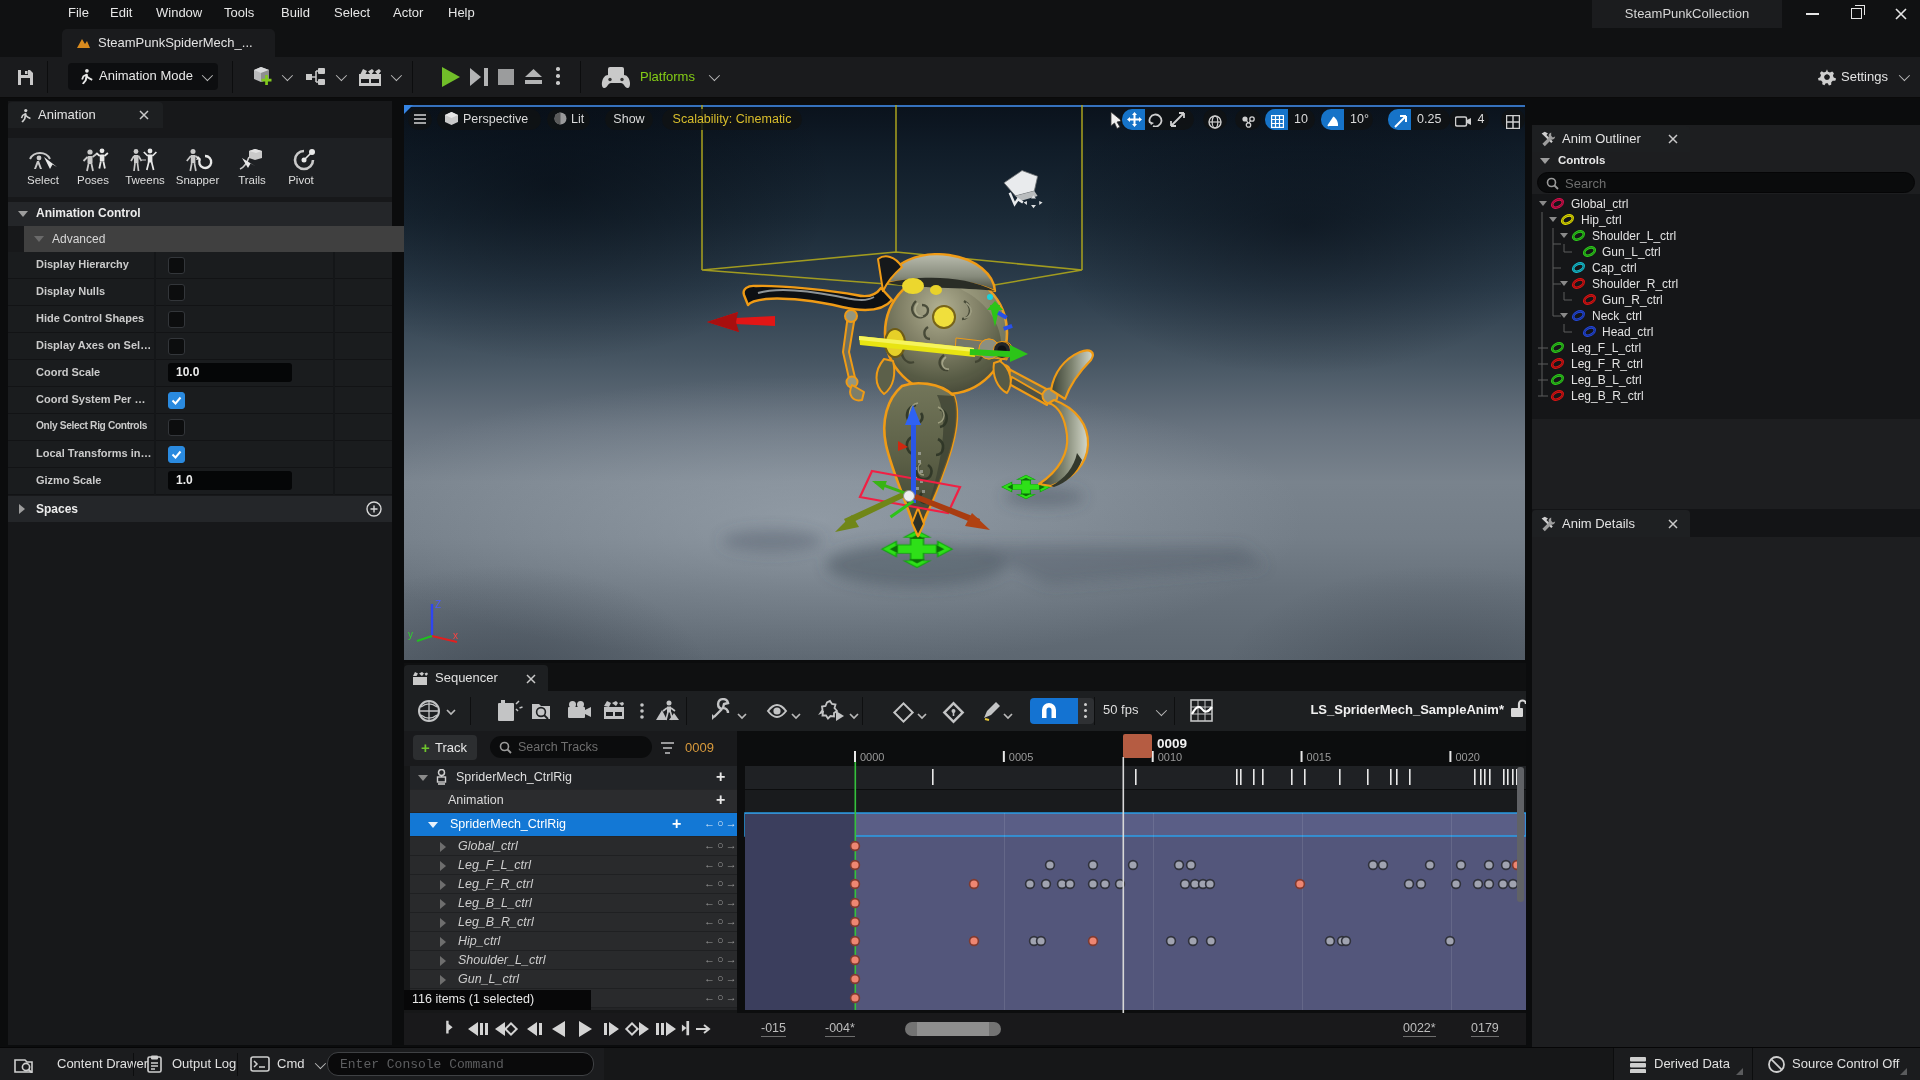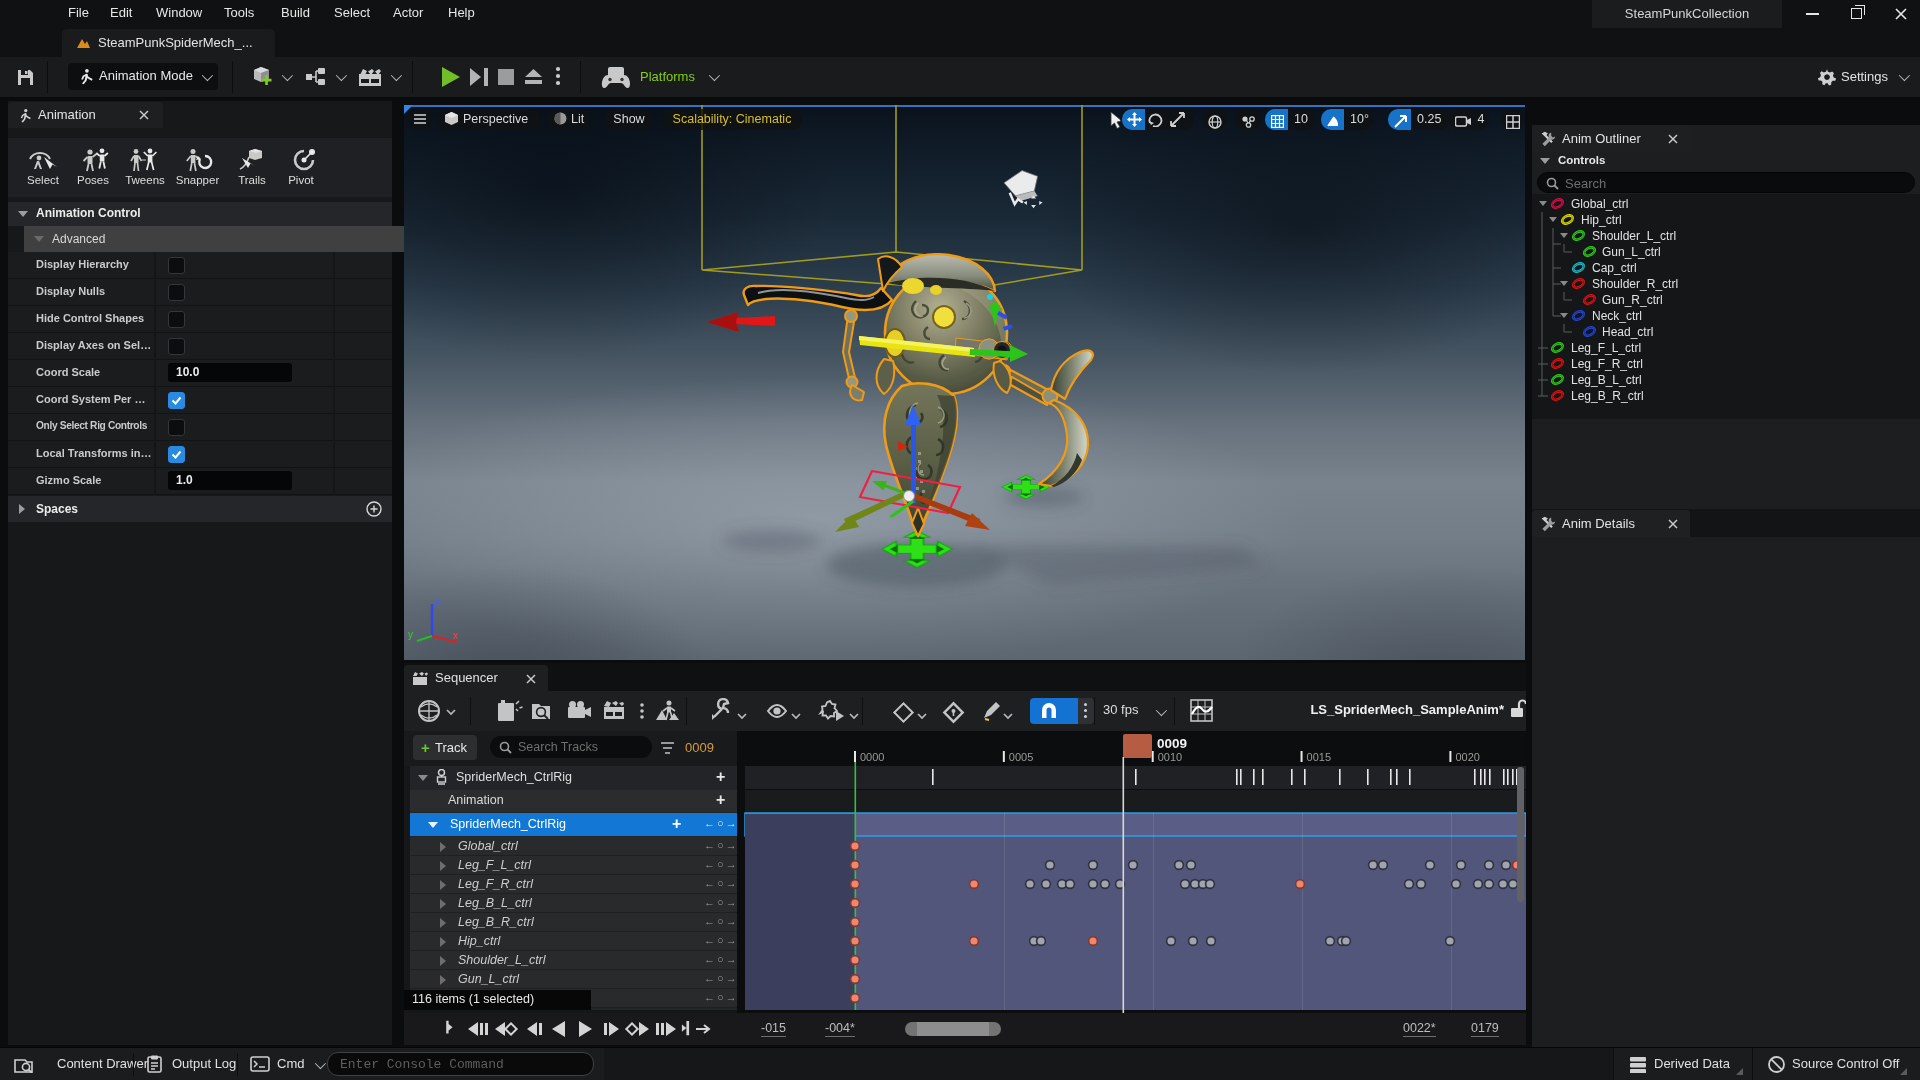--- a/index.html
+++ b/index.html
@@ -779,21 +779,21 @@
       <path d="M588 16 l4 4 l4-4" stroke="#b9b9b9" stroke-width="1.7" fill="none"></path>
     </svg>
     <div class="abs" style="left:626px;top:7px;width:48px;height:26px;background:#1473d2;border-radius:4px 0 0 4px;">
       <svg class="abs" style="left:9px;top:4px;" width="20" height="18">
             <path d="M3 16 V8 a7 7 0 0 1 14 0 V16 h-4.5 V8 a2.5 2.5 0 0 0 -5 0 V16 Z" fill="#fff"></path>
           </svg>
     </div>
     <div class="abs" style="left:674px;top:7px;width:16px;height:26px;background:#2e3033;border-radius:0 4px 4px 0;">
       <div class="abs" style="left:6px;top:5px;width:3px;height:3px;background:#cfcfcf;border-radius:50%;box-shadow:0 6px 0 #cfcfcf,0 12px 0 #cfcfcf;"></div>
     </div>
-    <span class="abs" style="left:699px;top:11px;font-size:13px;color:#dedede;">30 fps</span>
+    <span class="abs" style="left:699px;top:11px;font-size:13px;color:#dedede;">50 fps</span>
     <span class="chev abs" style="left:746px;top:17px;"></span>
     <div class="abs" style="left:770px;top:6px;width:1px;height:28px;background:#0e0f10;"></div>
     <svg class="abs" style="left:786px;top:8px;" width="24" height="24">
           <rect x="1" y="1" width="21" height="21" fill="none" stroke="#c3c4c5" stroke-width="1.6"></rect>
           <path d="M1 8 h21 M1 15 h21 M8 1 v21 M15 1 v21" stroke="#c3c4c5" stroke-width="1"></path>
           <path d="M2 15 Q8 4 12 10 T22 8" stroke="#fff" stroke-width="2.2" fill="none"></path>
         </svg>
     <span class="abs" style="right:22px;top:11px;font-size:13px;font-weight:bold;color:#f0f0f0;">LS_SpriderMech_SampleAnim*</span>
     <svg class="abs" style="left:1106px;top:8px;" width="16" height="20">
           <rect x="1" y="9" width="12" height="9" rx="1" fill="#d8d8d8"></rect>

